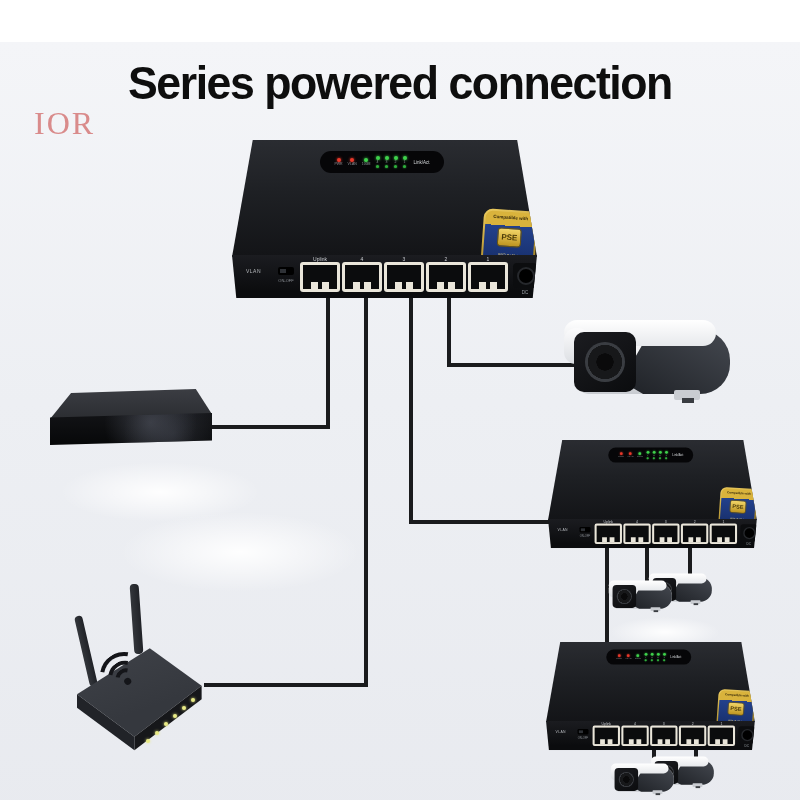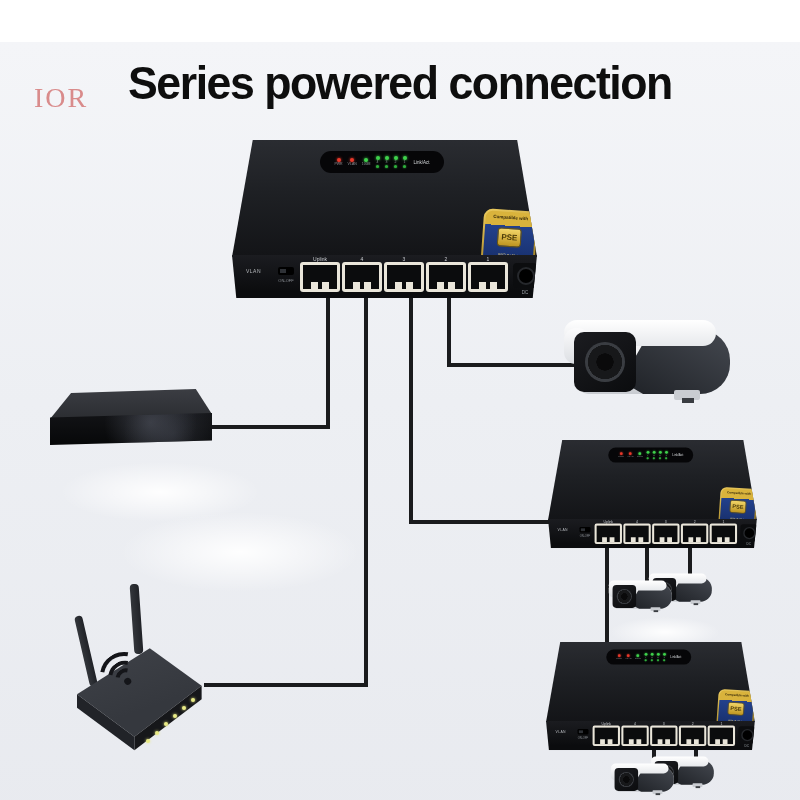--- a/index.html
+++ b/index.html
@@ -3,22 +3,22 @@
 <meta charset="utf-8">
 <style>
   html,body{margin:0;padding:0;}
   body{width:800px;height:800px;overflow:hidden;font-family:"Liberation Sans",sans-serif;}
   .stage{position:relative;width:800px;height:800px;background:linear-gradient(180deg,#f4f5f8 0%,#edeff3 45%,#e8eaef 100%);margin-top:42px;}
 
   .blob{position:absolute;z-index:0;background:radial-gradient(closest-side,rgba(255,255,255,.95),rgba(255,255,255,0));}
 
   .title{position:absolute;top:14px;left:0;width:100%;text-align:center;font-weight:bold;
          font-size:46px;letter-spacing:-1.5px;color:#0e0e0e;transform:scaleX(.97);z-index:5;}
-  .watermark{position:absolute;left:34px;top:40px;font-family:"Liberation Serif",serif;
-         font-size:28px;color:#d98b8b;letter-spacing:2px;z-index:5;}
+  .watermark{position:absolute;left:34px;top:63px;font-family:"Liberation Serif",serif;
+         font-size:32px;color:#d98b8b;letter-spacing:2px;z-index:5;}
 
   .cable{position:absolute;background:#1a1b1d;z-index:1;}
   .cable.v{width:4px;} .cable.h{height:4px;}
 
   .device{position:absolute;z-index:2;}
 
   
   .switch{width:305px;height:160px;}
   .sw-top{position:absolute;left:0;top:0;width:305px;height:117px;
       background:linear-gradient(180deg,#2a2c31 0%,#1e2024 45%,#131417 100%);

